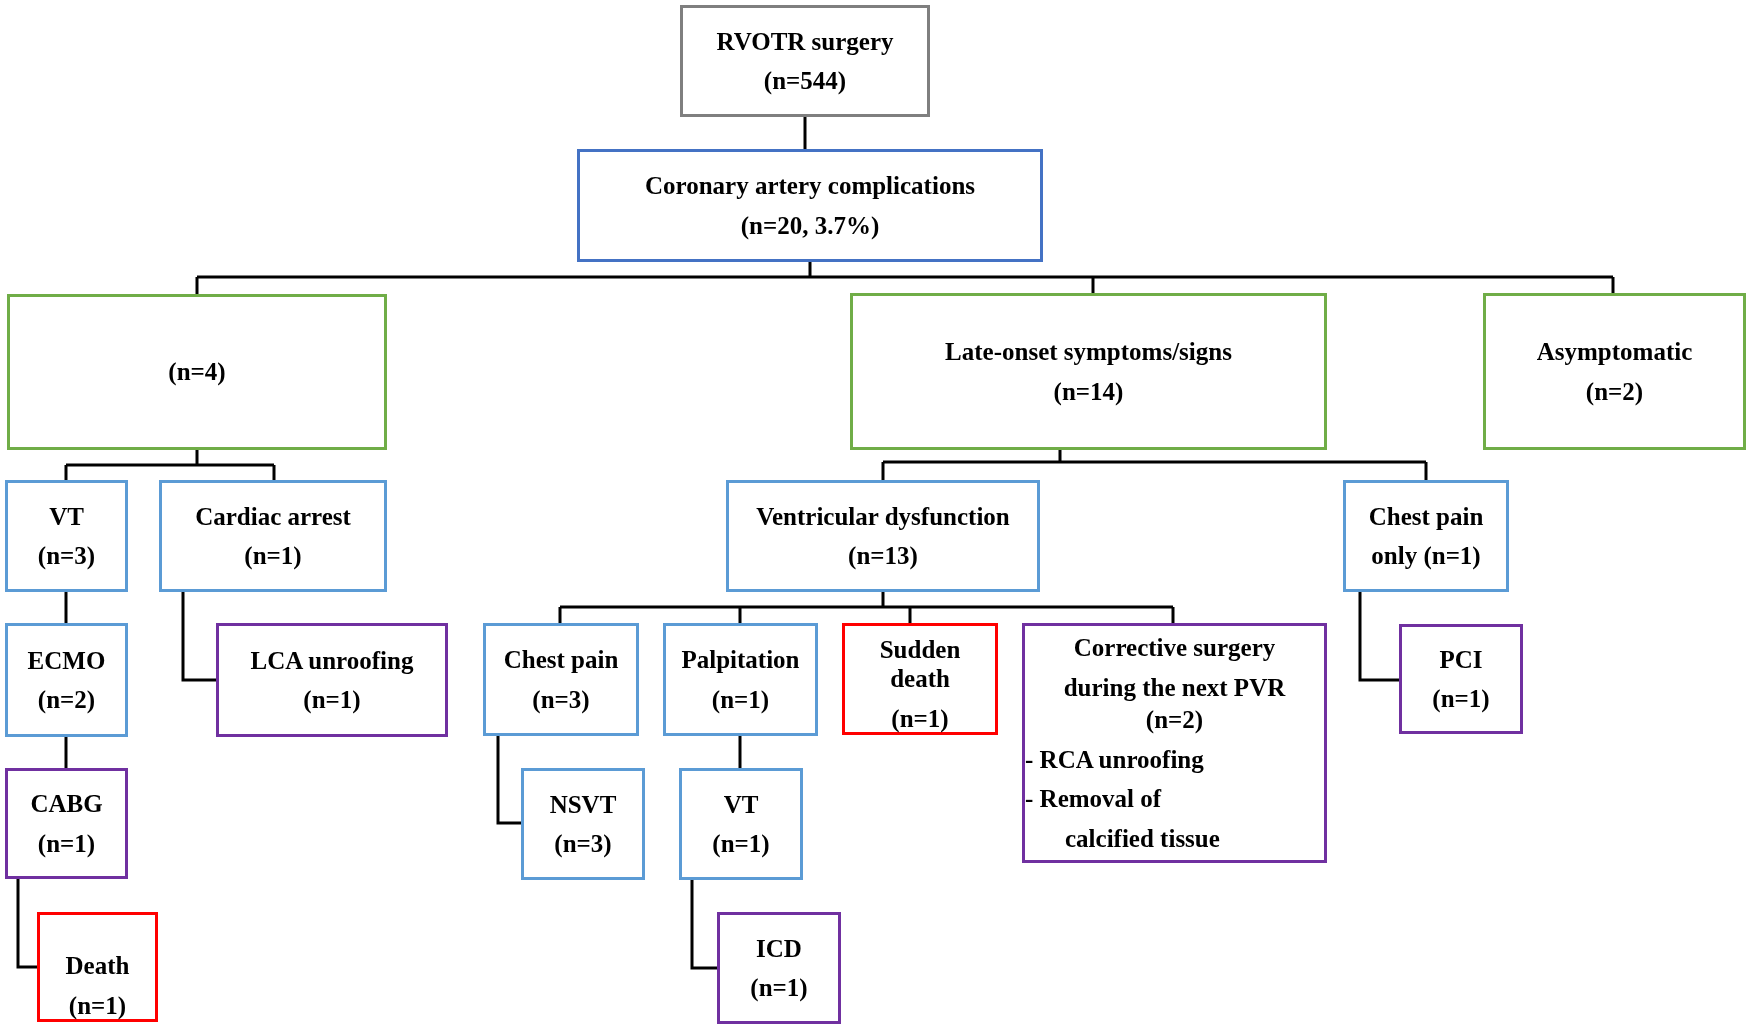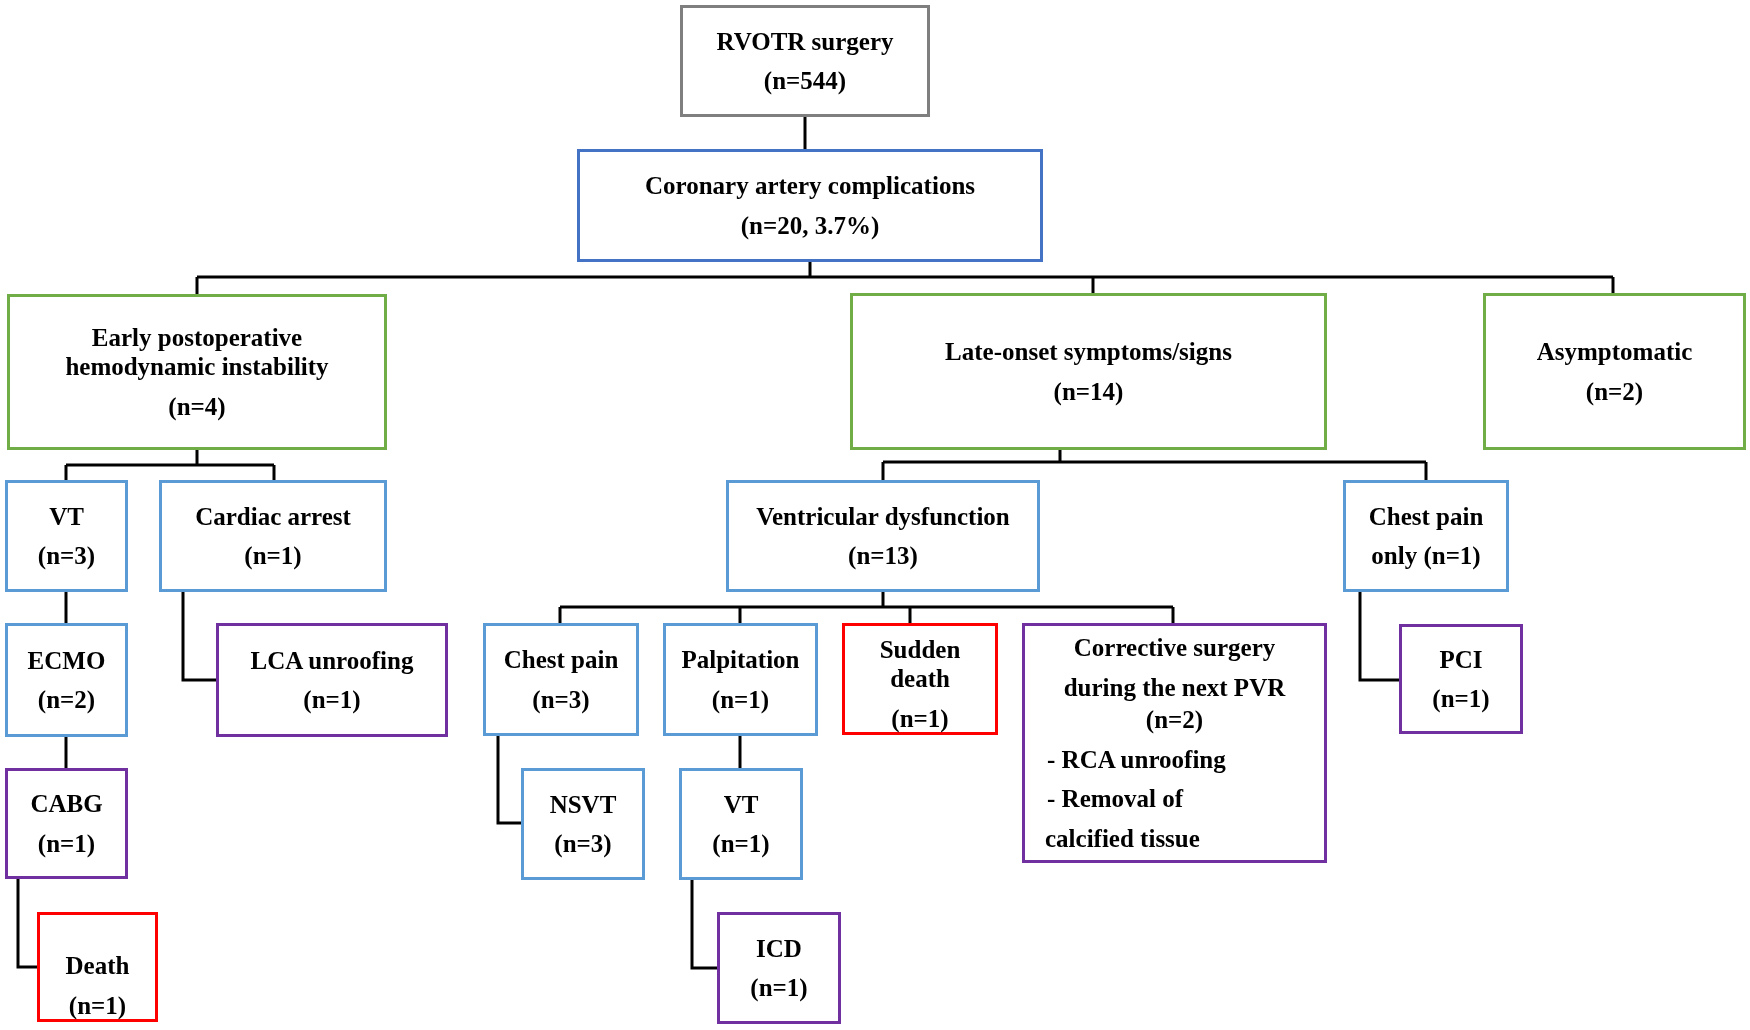--- a/index.html
+++ b/index.html
@@ -44,26 +44,25 @@
     align-items:center;
   }
   .b-gray  {border-color:#7f7f7f;}
   .b-dblue {border-color:#4472c4;align-items:center;}
   .b-blue  {border-color:#5b9bd5;}
   .b-green {border-color:#70ad47;}
   .b-purple{border-color:#7030a0;}
   .b-red   {border-color:#ff0000;justify-content:flex-end;}
   .bullet{
     align-self:flex-start;
-    padding-left:22px;
     text-align:center;
   }
   .bullet-indent{
     align-self:flex-start;
-    padding-left:20px;
+    padding-left:40px;
     text-align:center;
   }
   .pull-up{margin-top:-7px;}
 </style>
 </head>
 <body>
 
 <div class="canvas">
 
   <svg class="connectors" viewBox="0 0 1750 1030">
@@ -89,24 +88,20 @@
     <div class="ln">RVOTR surgery</div>
     <div class="ln">(n=544)</div>
   </div>
 
   <div class="box b-dblue" style="left:577px;top:149px;width:466px;height:113px">
     <div class="ln">Coronary artery complications</div>
     <div class="ln">(n=20, 3.7%)</div>
   </div>
 
   <div class="box b-green" style="left:7px;top:294px;width:380px;height:156px">
-    <div class="tight">
-      <div class="ln">Early postoperative</div>
-      <div class="ln">hemodynamic instability</div>
-    </div>
     <div class="ln">(n=4)</div>
   </div>
 
   <div class="box b-green" style="left:850px;top:293px;width:477px;height:157px">
     <div class="ln">Late-onset symptoms/signs</div>
     <div class="ln">(n=14)</div>
   </div>
 
   <div class="box b-green" style="left:1483px;top:293px;width:263px;height:157px">
     <div class="ln">Asymptomatic</div>

